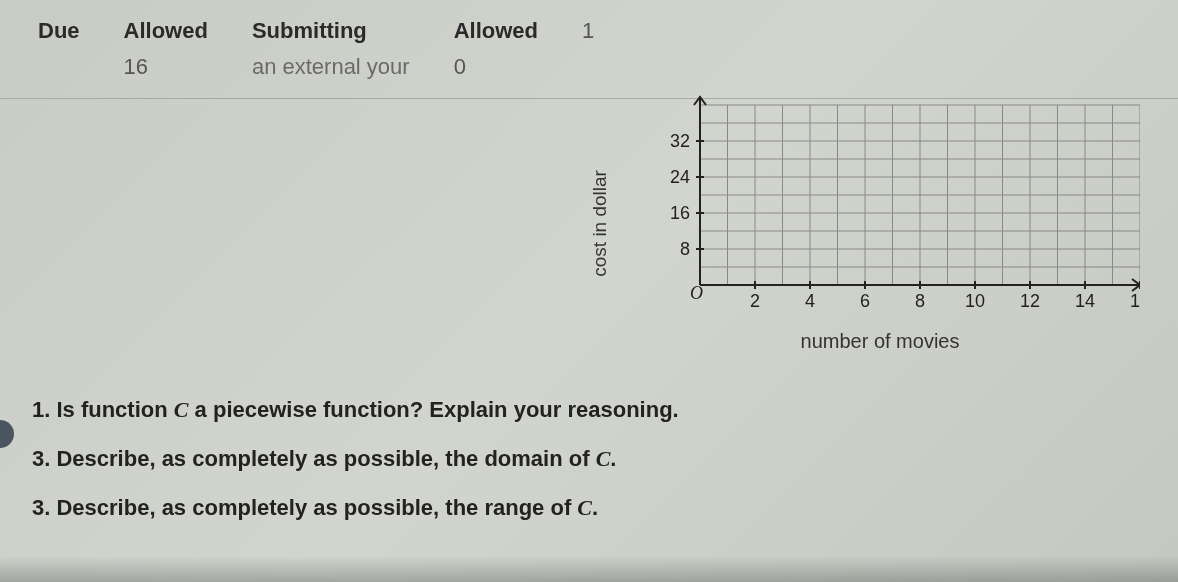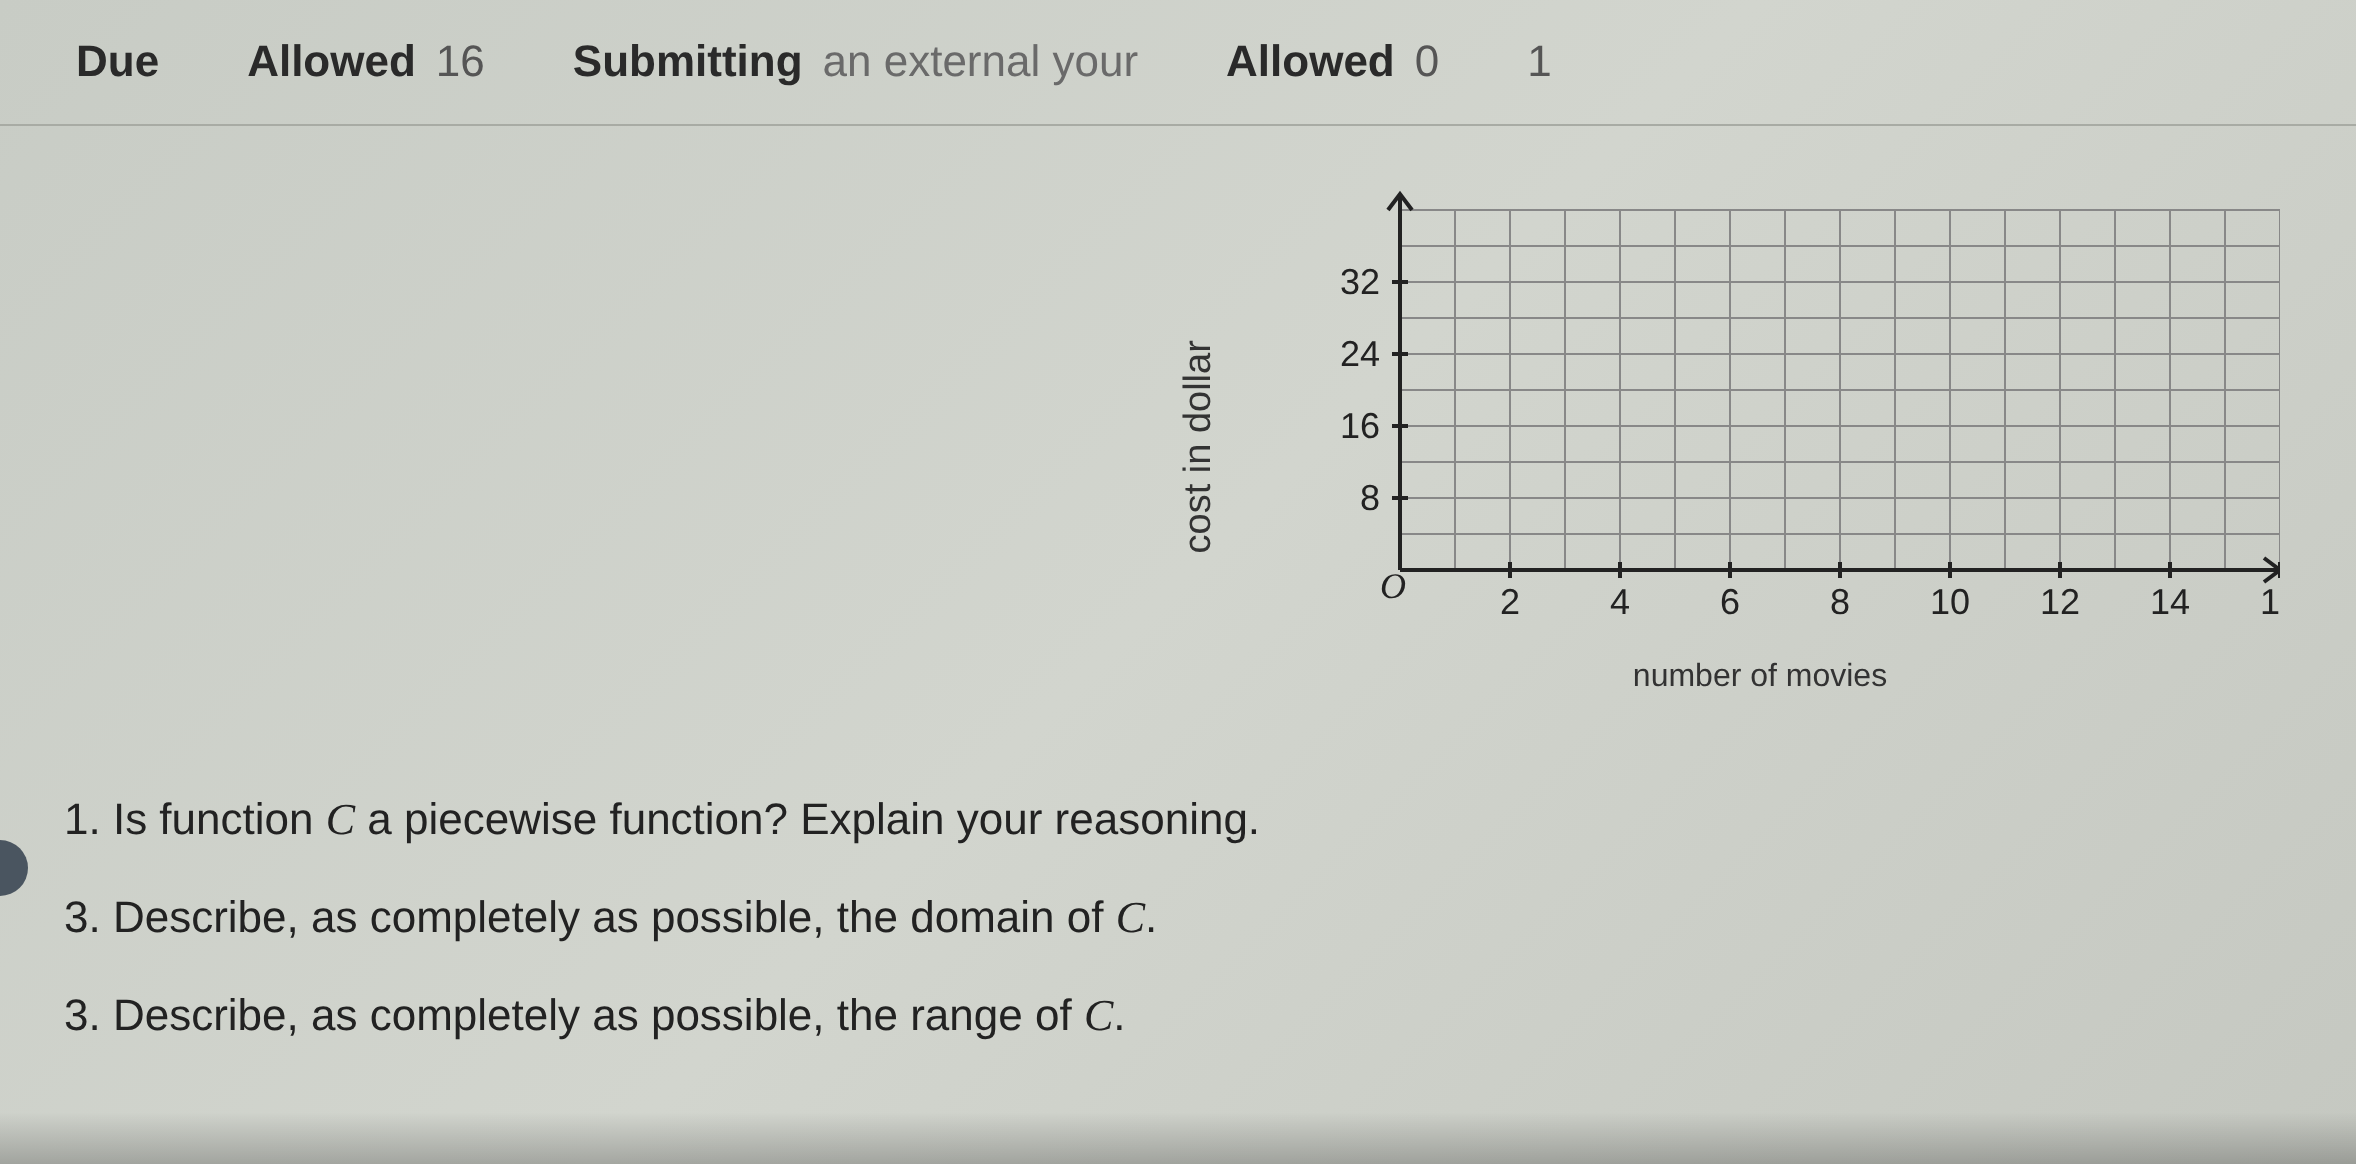--- a/index.html
+++ b/index.html
@@ -23,20 +23,21 @@
       padding: 18px 0 18px 38px;
       gap: 44px;
       border-bottom: 1px solid #a8aba4;
       font-size: 22px;
     }
     
     .header-item {
       display: flex;
       align-items: baseline;
       gap: 10px;
+      flex-direction: column;
     }
     
     .header-label {
       font-weight: 600;
       color: #2a2a2a;
     }
     
     .header-value {
       color: #555;
       font-weight: 400;
@@ -64,21 +65,21 @@
       font-size: 19px;
       color: #333;
       white-space: nowrap;
     }
     
     .x-axis-label {
       position: absolute;
       left: 260px;
       top: 235px;
       transform: translateX(-50%);
-      font-size: 16px;
+      font-size: 20px;
       color: #333;
     }
     
     .chart-svg {
       position: absolute;
       left: 20px;
       top: 0;
     }
     
     .questions {
@@ -86,20 +87,21 @@
       left: 32px;
       top: 395px;
       right: 30px;
     }
     
     .question {
       font-size: 22px;
       color: #222;
       margin-bottom: 18px;
       line-height: 1.4;
+      font-weight: bold;
     }
     
     .math-italic {
       font-style: italic;
       font-family: "Times New Roman", serif;
     }
     
     .left-edge {
       position: absolute;
       left: 0;

